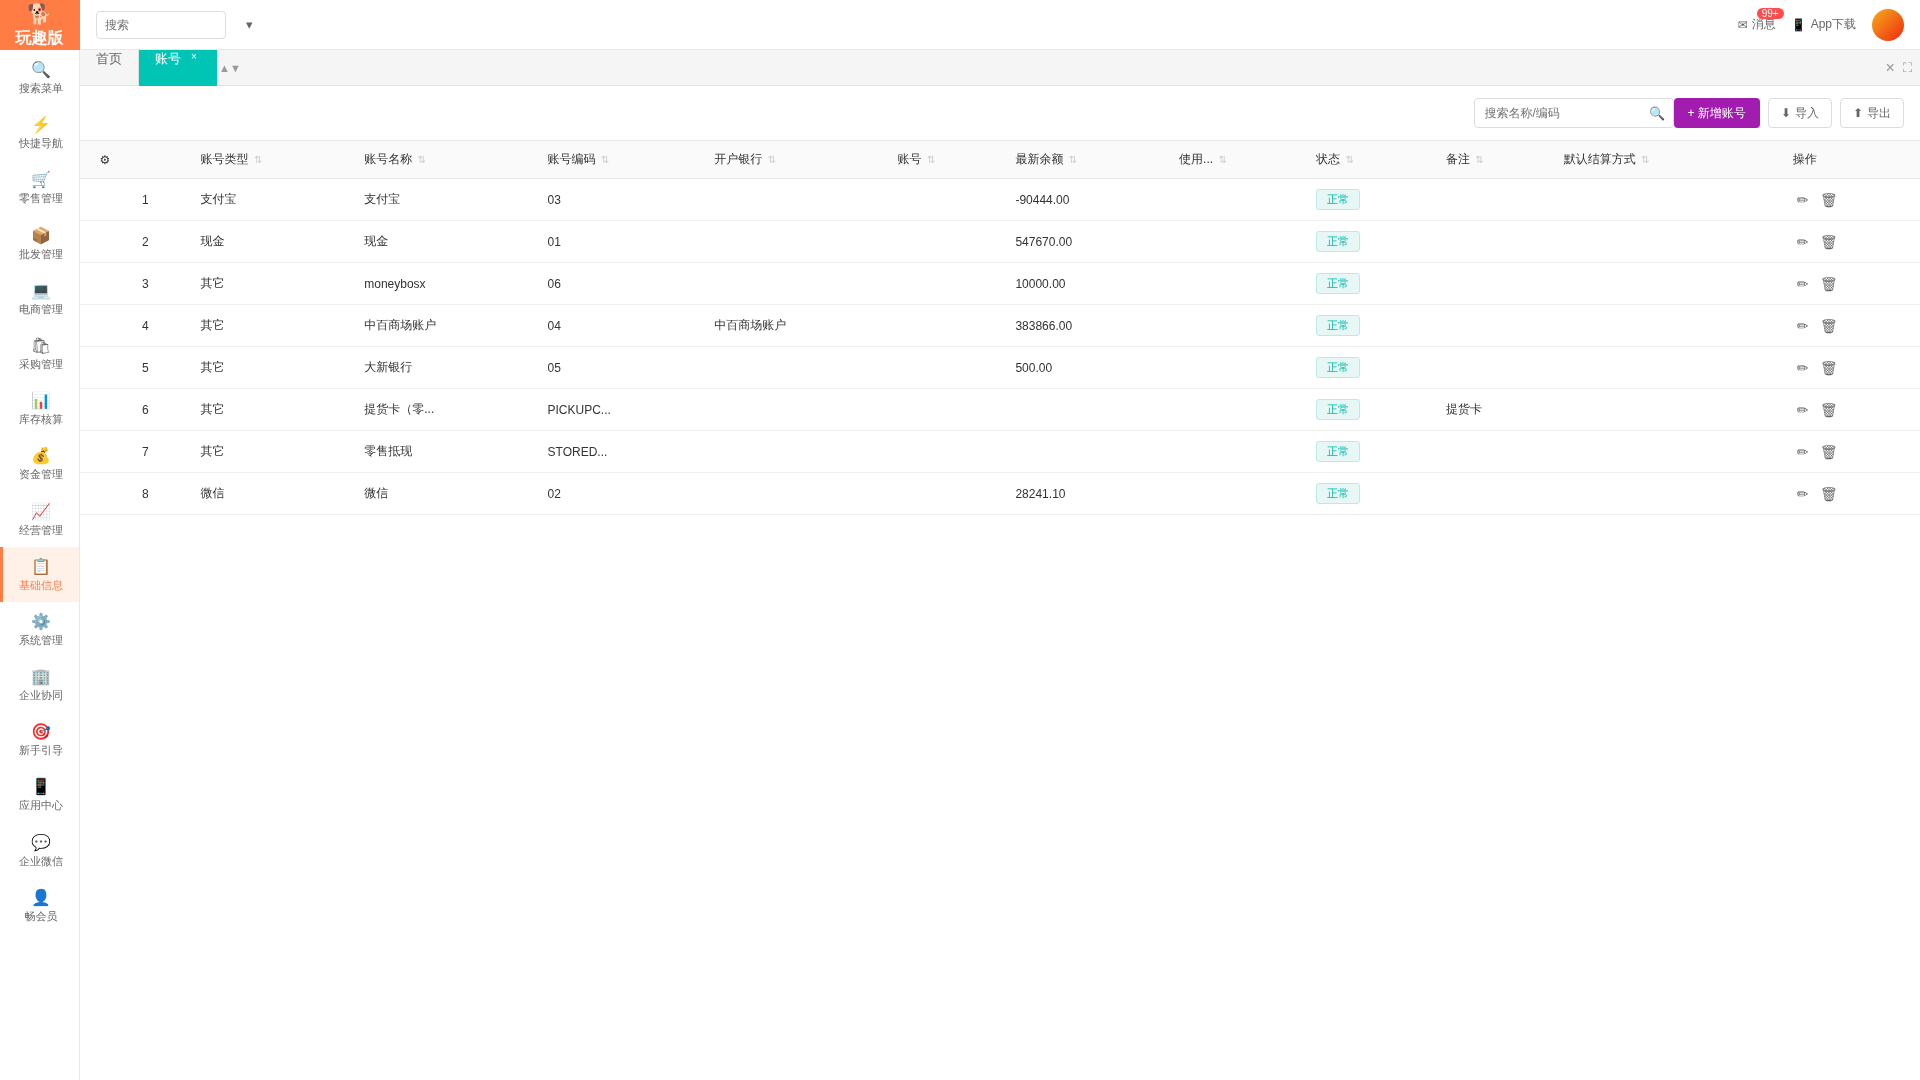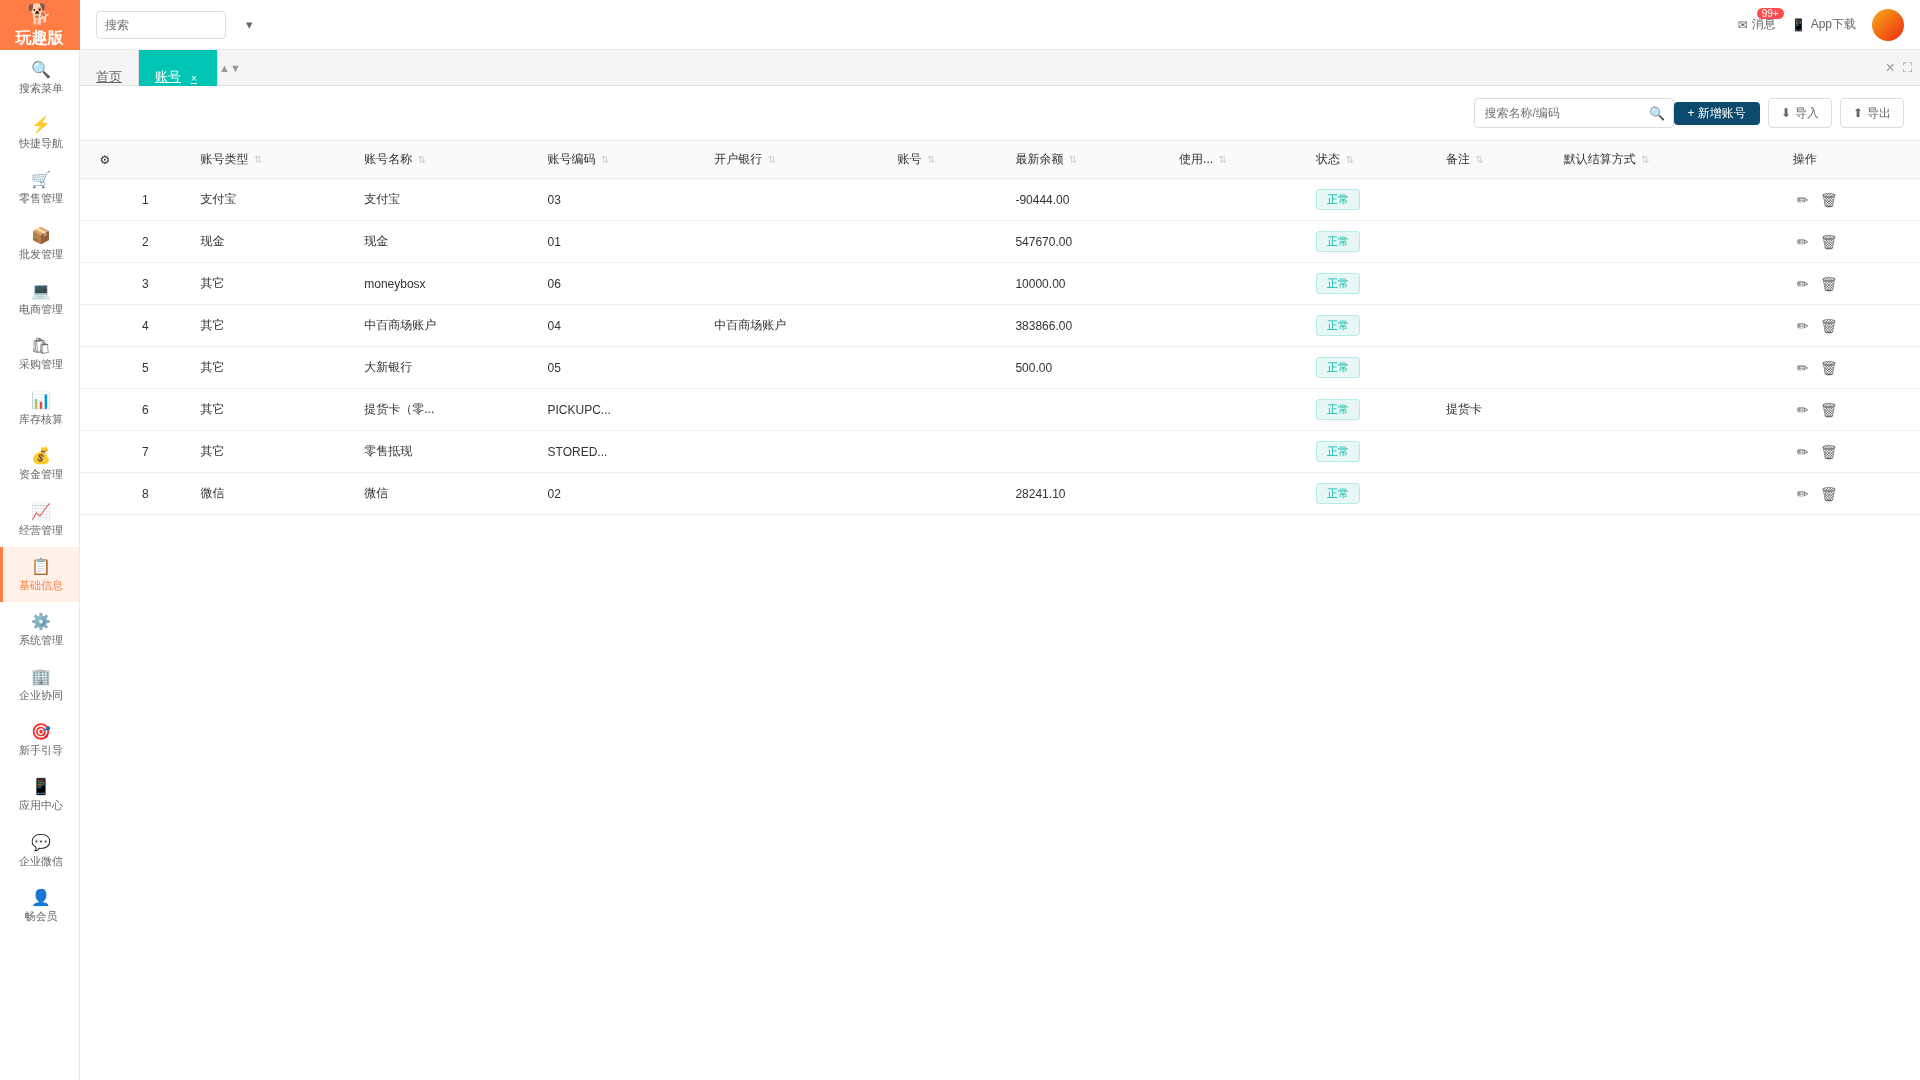--- a/index.html
+++ b/index.html
@@ -148,27 +148,26 @@
       background: #f5f5f5;
       display: flex;
       align-items: center;
       padding: 0 0;
       border-bottom: 1px solid #e0e0e0;
     }
     .tab-item {
       height: 36px;
       padding: 0 16px;
       display: flex;
-      align-items: flex-end;
+      align-items: flex-start;
       gap: 6px;
       cursor: pointer;
       font-size: 13px;
       border-right: 1px solid #e0e0e0;
       color: #666;
-      text-decoration: underline;
     }
     .tab-item.active {
       background: #00c5b5;
       color: white;
     }
     .tab-close {
       width: 14px;
       height: 14px;
       display: flex;
       align-items: center;
@@ -216,23 +215,23 @@
       right: 8px;
       color: #999;
       font-size: 13px;
     }
     .toolbar-right {
       display: flex;
       align-items: center;
       gap: 8px;
     }
     .btn-add {
-      height: 23px;
+      height: 30px;
       padding: 0 14px;
-      background: #0c4a6e;
+      background: #a21caf;
       color: white;
       border: none;
       border-radius: 4px;
       cursor: pointer;
       font-size: 12px;
       display: flex;
       align-items: center;
       gap: 4px;
     }
     .btn-import, .btn-export {

